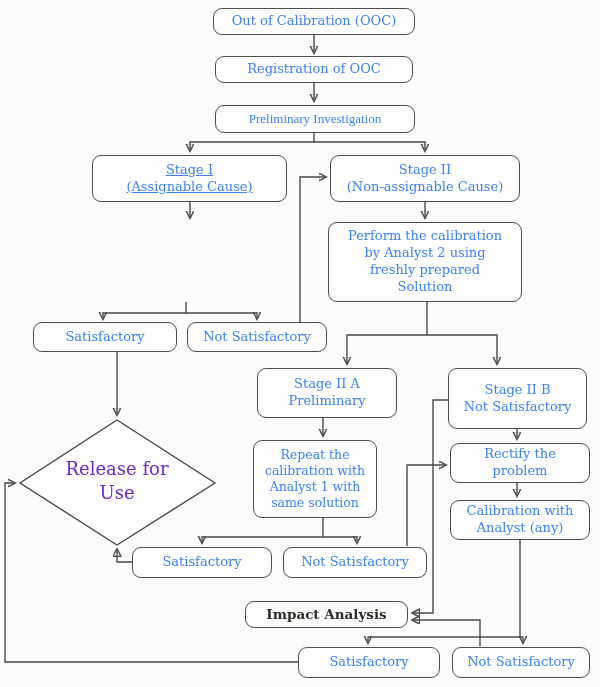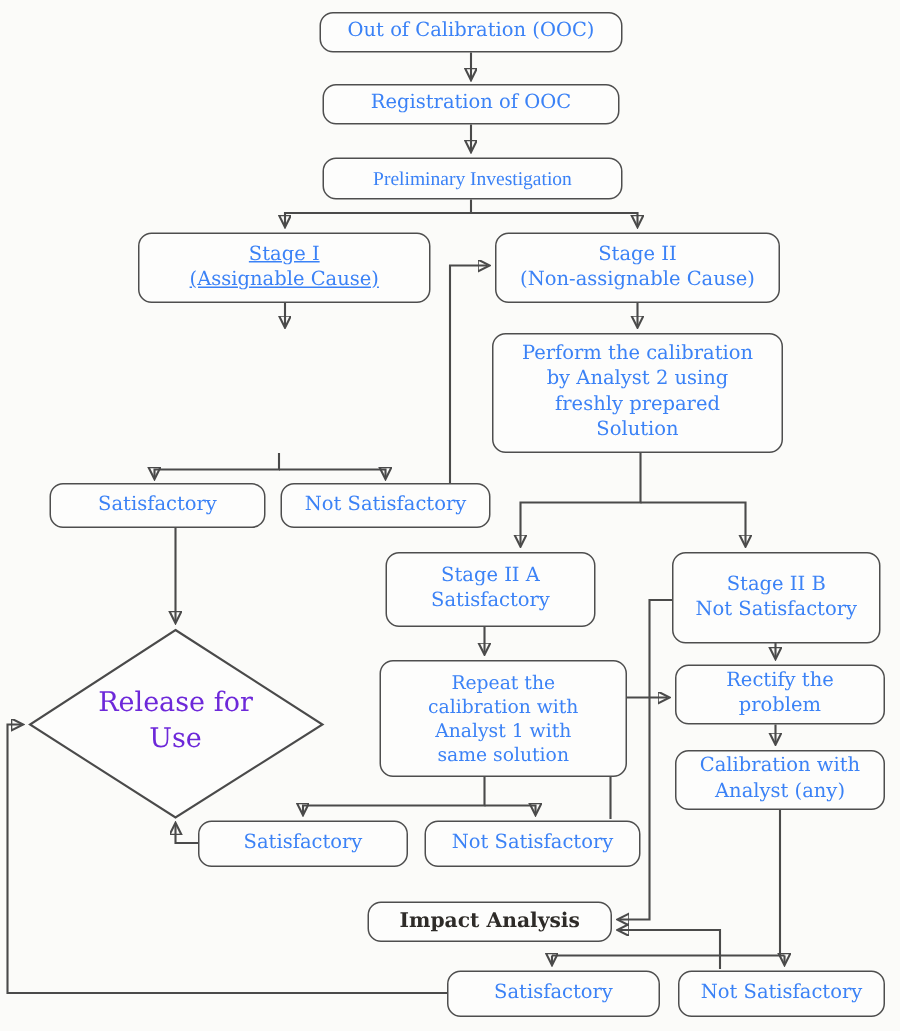--- a/index.html
+++ b/index.html
@@ -133,26 +133,26 @@
   <div class="node" style="left:328px; top:222px; width:194px; height:80px;text-align:center;">Perform the calibration
 by Analyst 2 using
 freshly prepared
 Solution</div>
 
   <div class="node" style="left:33px; top:322px; width:144px; height:30px;">Satisfactory</div>
 
   <div class="node" style="left:187px; top:322px; width:140px; height:30px;">Not Satisfactory</div>
 
   <div class="node" style="left:257px; top:368px; width:140px; height:50px;">Stage II A
-Satisfactory</div>
+Preliminary</div>
 
   <div class="node" style="left:448px; top:368px; width:139px; height:61px;">Stage II B
 Not Satisfactory</div>
 
-  <div class="node small" style="left:253px; top:440px; width:165px; height:78px;">Repeat the
+  <div class="node small" style="left:253px; top:440px; width:124px; height:78px;">Repeat the
 calibration with
 Analyst 1 with
 same solution</div>
 
   <div class="node" style="left:450px; top:443px; width:140px; height:40px;">Rectify the
 problem</div>
 
   <div class="node" style="left:450px; top:500px; width:140px; height:40px;">Calibration with
 Analyst (any)</div>
 

